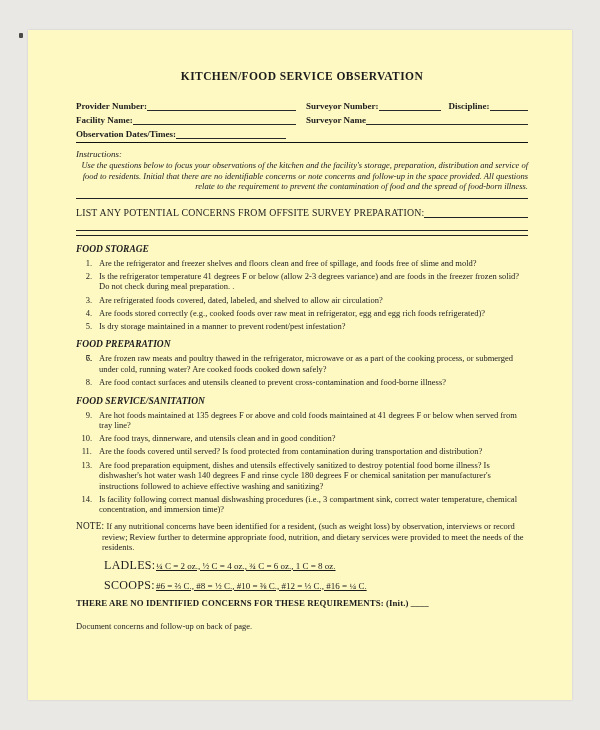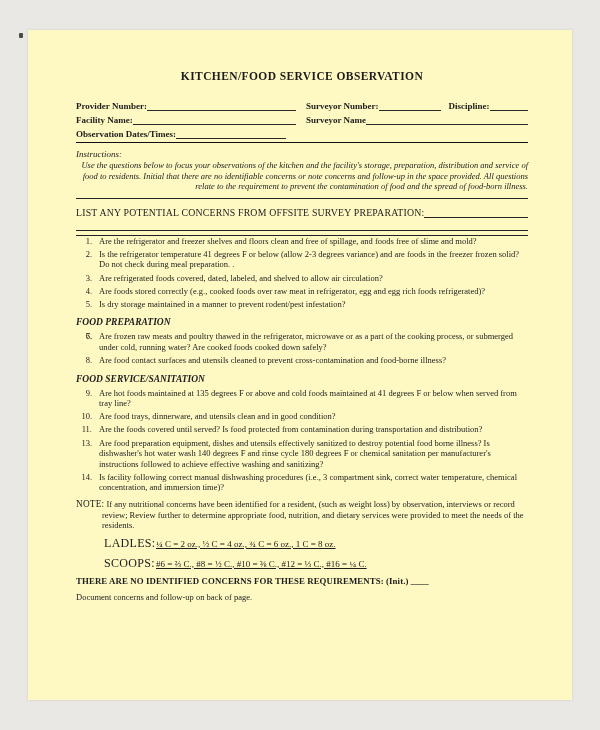--- a/index.html
+++ b/index.html
@@ -53,21 +53,21 @@
   .sec-heading{font-size:9.5px;font-weight:bold;font-style:italic;margin:8px 0 4px;}
   .q{font-size:8.5px;line-height:10.6px;padding-left:23px;position:relative;margin-bottom:2.5px;}
   .qnum{position:absolute;left:0;top:0;width:16px;text-align:right;}
   
   .note{margin-top:6px;font-size:8.5px;line-height:10.6px;padding-left:26px;text-indent:-26px;}
   .note-label{font-size:9.3px;letter-spacing:0.2px;}
   .meas-row{display:flex;align-items:baseline;margin-top:5px;}
   .meas-label{flex:0 0 52px;font-size:12px;letter-spacing:0.3px;margin-left:28px;}
   .meas-body{font-size:9px;text-decoration:underline;}
   .no-concerns{font-size:8.8px;font-weight:bold;margin-top:5px;letter-spacing:0.1px;}
-  .footer-line{font-size:8.5px;margin-top:6px;}
+  .footer-line{font-size:8.5px;margin-top:13px;}
 </style>
 </head>
 <body>
 
 <div class="speck"></div>
 
 <div class="page">
 
   <div class="doc-title">KITCHEN/FOOD SERVICE OBSERVATION</div>
 
@@ -110,20 +110,21 @@
 
   <div class="rule-thin rule-after-instr"></div>
 
   <div class="offsite-row">
     <span class="offsite-label">LIST ANY POTENTIAL CONCERNS FROM OFFSITE SURVEY PREPARATION:</span>
     <span class="offsite-line"></span>
   </div>
   <div class="blank-line"></div>
   <div class="rule-thin rule-above-sections"></div>
 
+  <div class="sec-heading">FOOD STORAGE</div>
   <div class="q">
     <span class="qnum">1.</span>
     <span class="qtext">Are the refrigerator and freezer shelves and floors clean and free of spillage, and foods free of slime and mold?</span>
   </div>
   <div class="q">
     <span class="qnum">2.</span>
     <span class="qtext">Is the refrigerator temperature 41 degrees F or below (allow 2-3 degrees variance) and are foods in the freezer frozen solid? Do not check during meal preparation. .</span>
   </div>
   <div class="q">
     <span class="qnum">3.</span>

